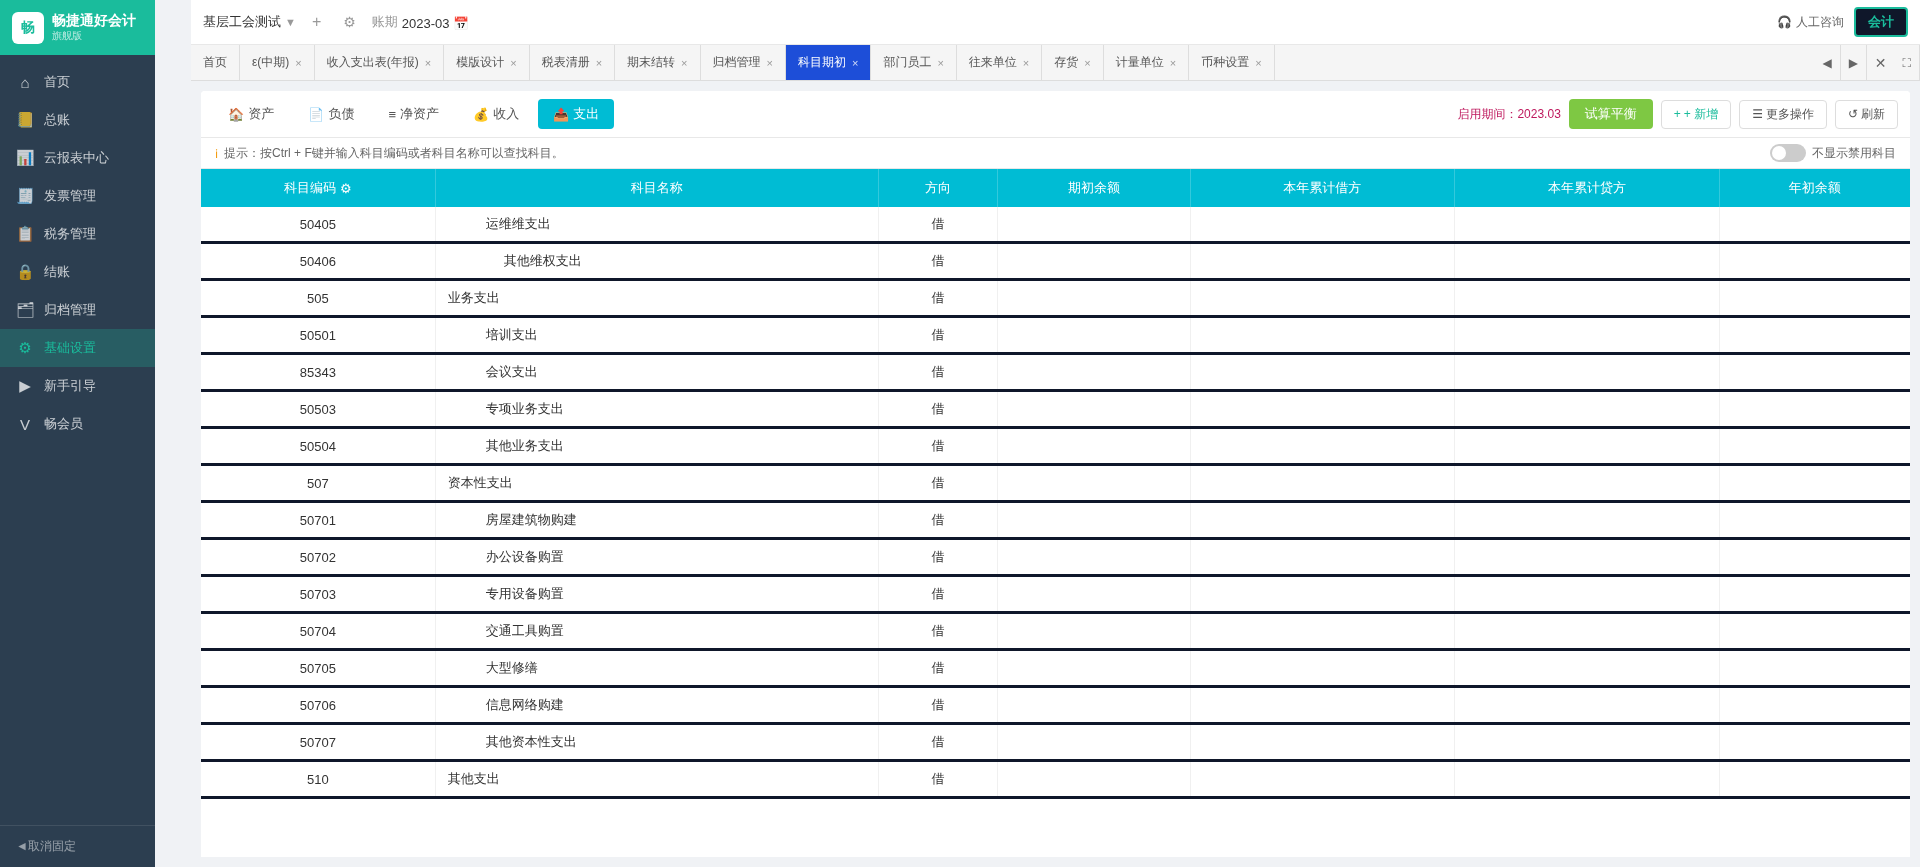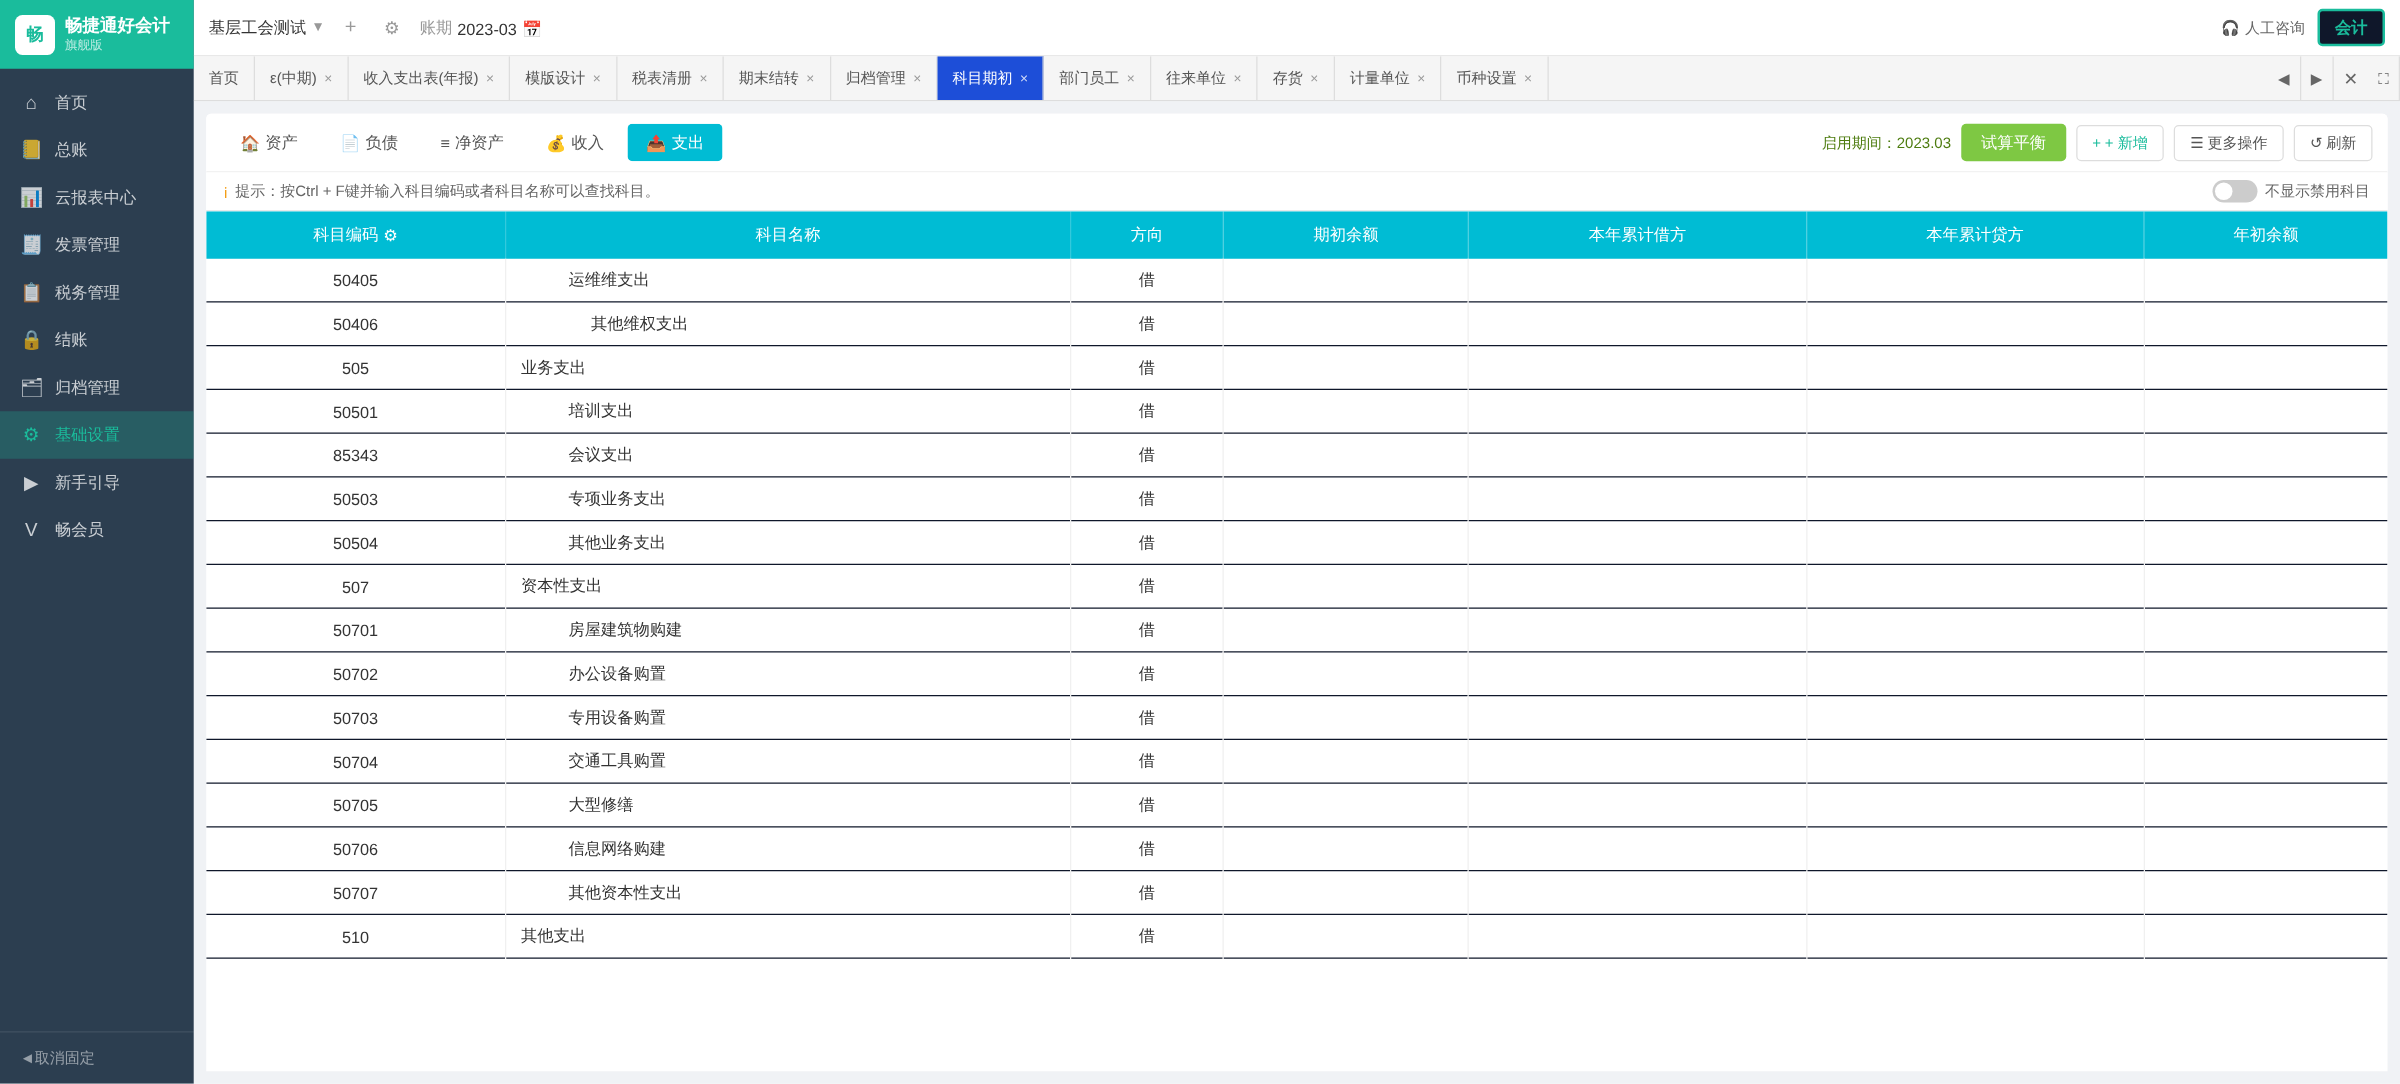--- a/index.html
+++ b/index.html
@@ -50,20 +50,21 @@
       cursor: pointer;
       border-top: 1px solid rgba(255,255,255,0.1);
     }
 
     
     .main-area {
       flex: 1;
       display: flex;
       flex-direction: column;
       overflow: hidden;
+      margin-left: 36px;
     }
 
     
     .top-header {
       background: #fff;
       height: 45px;
       display: flex;
       align-items: center;
       padding: 0 12px;
       border-bottom: 1px solid #e8e8e8;
@@ -169,21 +170,21 @@
       font-size: 13px;
       color: #555;
       border: 1px solid transparent;
     }
     .cat-btn.active { background: #00bcd4; color: white; }
     .cat-icon { font-size: 13px; }
     .toolbar-right {
       margin-left: auto;
       display: flex; align-items: center; gap: 8px;
     }
-    .period-info { color: #4d7c0f; font-size: 12px; }
+    .period-info { color: #be185d; font-size: 12px; }
     .btn-balance {
       background: #7ec843;
       color: white;
       border: none;
       padding: 6px 16px;
       border-radius: 4px;
       cursor: pointer;
       font-size: 13px;
     }
     .btn-add {
@@ -265,21 +266,21 @@
     }
     thead th {
       padding: 10px 8px;
       text-align: center;
       font-weight: 500;
       font-size: 13px;
       border-right: 1px solid rgba(255,255,255,0.2);
     }
     thead th:last-child { border-right: none; }
     tbody tr {
-      border-bottom: 1px solid #0f172a;
+      border-bottom: 3px solid #0f172a;
     }
     tbody td {
       padding: 8px 12px;
       text-align: center;
       font-size: 13px;
       color: #333;
       border-right: 1px solid #f0f0f0;
     }
     tbody td:first-child { text-align: center; }
     tbody td:nth-child(2) { text-align: left; }

